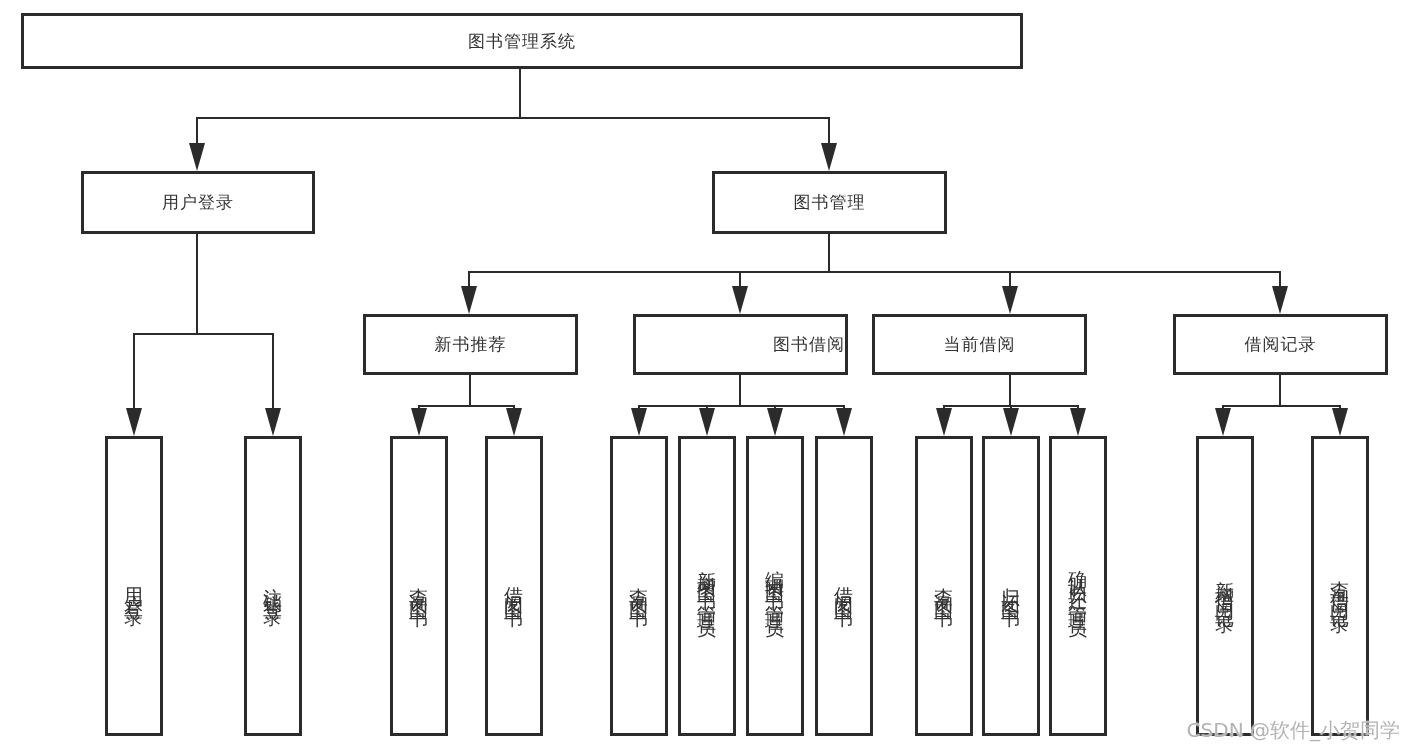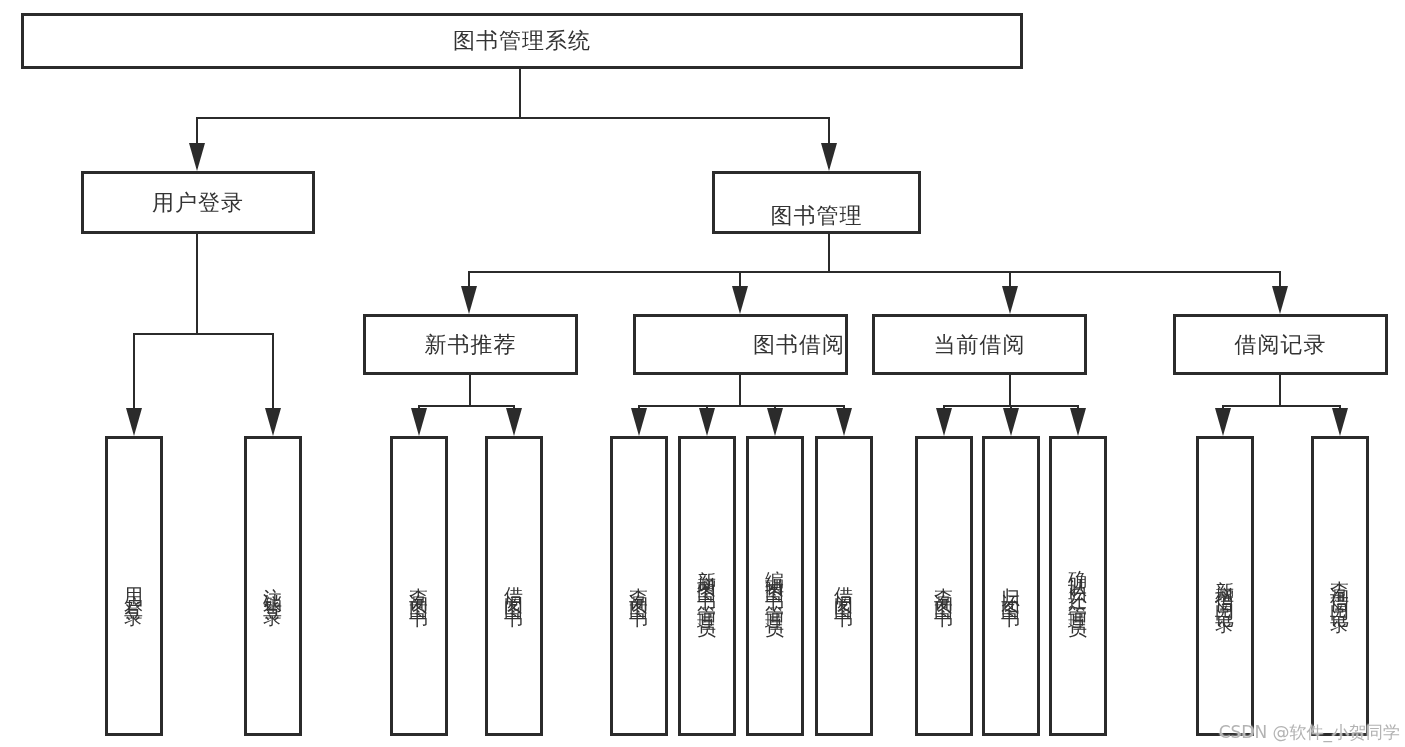--- a/index.html
+++ b/index.html
@@ -22,37 +22,37 @@
     box-sizing: border-box;
     background: #ffffff;
     border: 3px solid #2b2b2b;
     display: flex;
     align-items: center;
     justify-content: center;
     color: #333333;
     z-index: 2;
   }
   .h-node span {
-    font-size: 22px;
+    font-size: 17px;
     letter-spacing: 1px;
     white-space: nowrap;
   }
   .v-node span {
     writing-mode: vertical-rl;
     text-orientation: mixed;
     font-size: 19px;
     letter-spacing: 7px;
     line-height: 1;
     white-space: nowrap;
   }
   
   .n-root  { left: 21px;  top: 13px;  width: 1002px; height: 56px; }
   
   .n-l2a   { left: 81px;  top: 171px; width: 234px;  height: 63px; }
-  .n-l2b   { left: 712px; top: 171px; width: 209px;  height: 63px; align-items: flex-end; }
+  .n-l2b   { left: 712px; top: 171px; width: 235px;  height: 63px; }
   
   .n-l3    { top: 314px; width: 215px; height: 61px; }
   .n-l3a   { left: 363px; }
   .n-l3b   { left: 633px; justify-content: flex-end; }
   .n-l3c   { left: 872px; }
   .n-l3d   { left: 1173px; }
   
   .leaf    { top: 436px; width: 58px; height: 300px; border-width: 3px; }
   .lf1  { left: 105px; }
   .lf2  { left: 244px; }
@@ -64,21 +64,21 @@
   .lf8  { left: 815px; }
   .lf9  { left: 915px; }
   .lf10 { left: 982px; }
   .lf11 { left: 1049px; }
   .lf12 { left: 1196px; }
   .lf13 { left: 1311px; }
   #watermark {
     position: absolute;
     right: 5px;
     bottom: 3px;
-    font-size: 17px;
+    font-size: 20px;
     color: #b3b3b3;
     z-index: 6;
     white-space: nowrap;
     text-shadow: 0 0 2px #ffffff, 0 0 2px #ffffff;
   }
 </style>
 </head>
 <body>
 
 <div id="stage">

